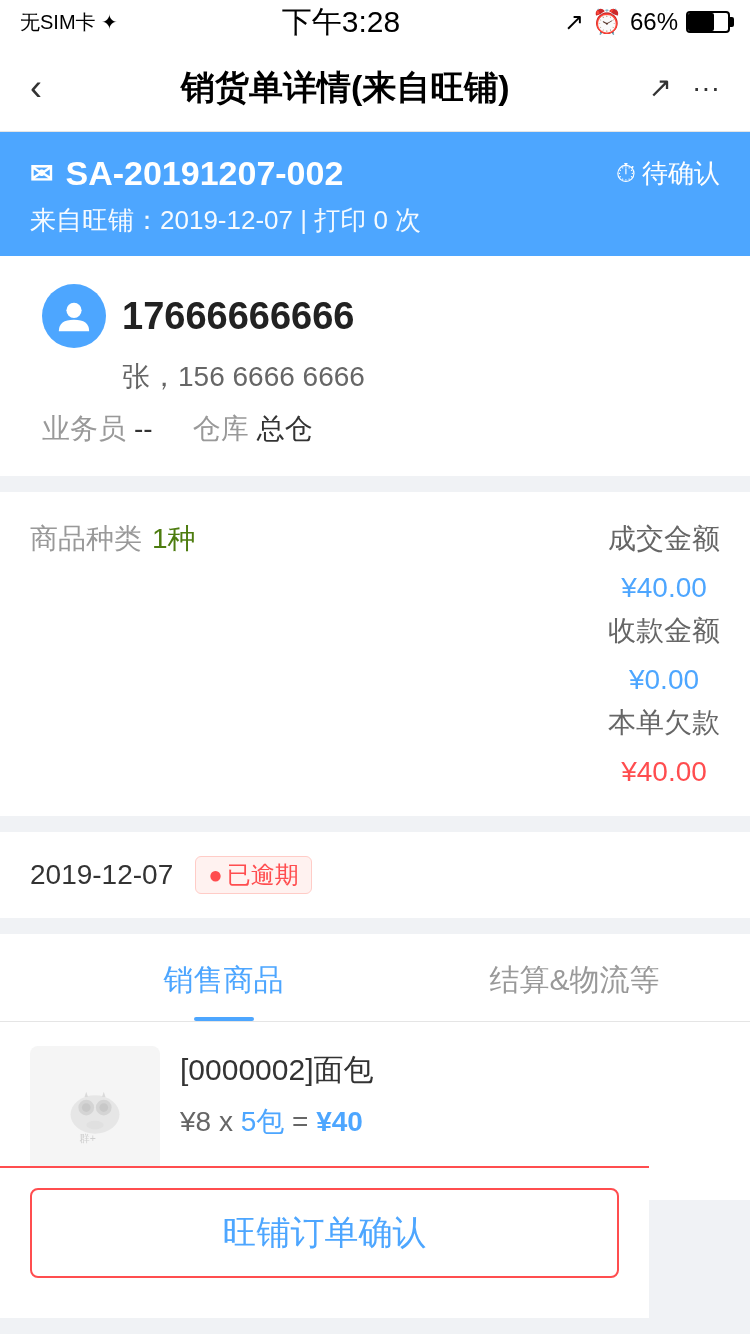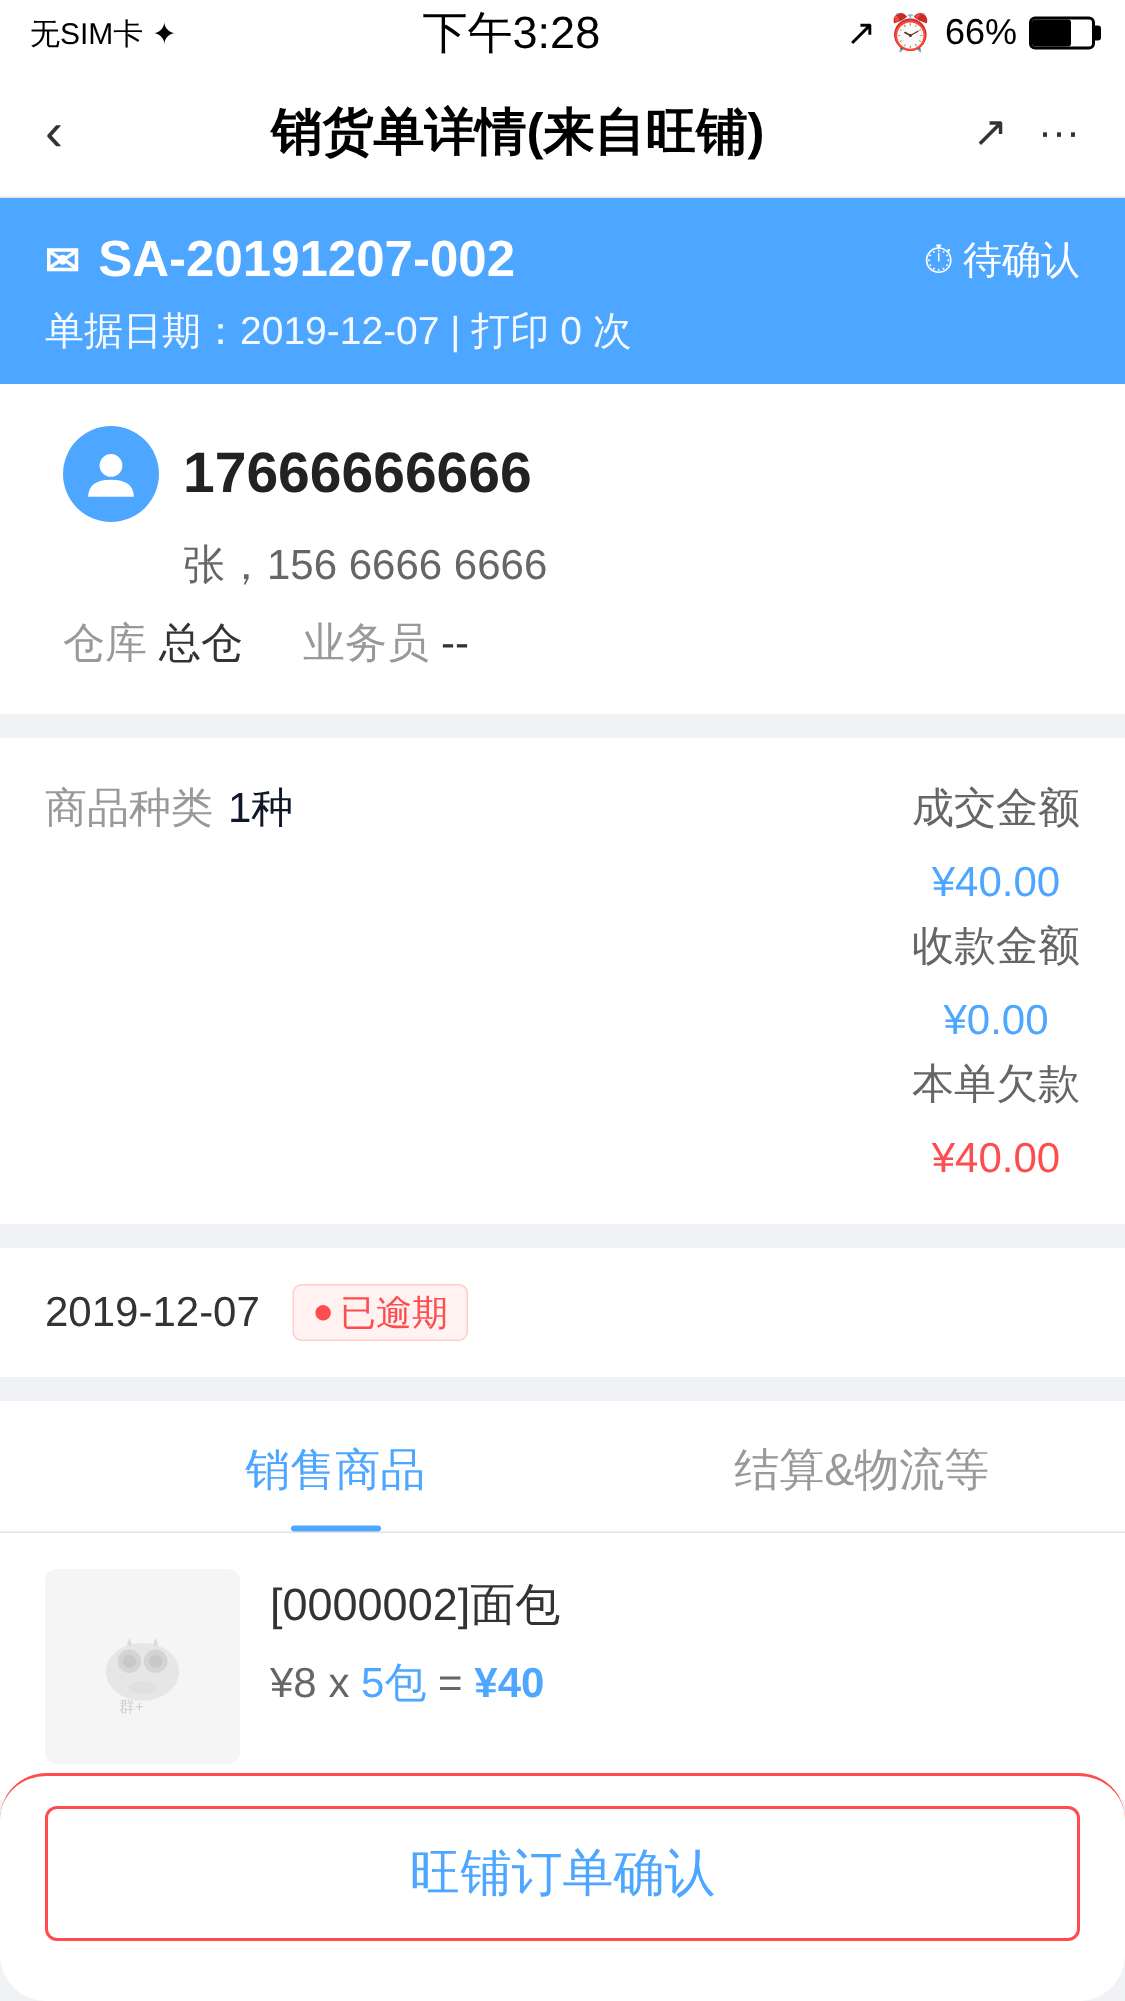--- a/index.html
+++ b/index.html
@@ -159,21 +159,21 @@
       gap: 0;
     }
     .summary-item-row {
       display: flex;
       align-items: center;
       gap: 10px;
       font-size: 28px;
       color: #666;
     }
     .summary-item-row .label { color: #999; }
-    .summary-item-row .value { color: #0f172a; font-weight: 500; }
+    .summary-item-row .value { color: #4d7c0f; font-weight: 500; }
     .summary-right {
       display: flex;
       flex-direction: column;
       align-items: flex-end;
       gap: 8px;
     }
     .amount-row {
       display: flex;
       align-items: center;
       gap: 14px;
@@ -285,27 +285,26 @@
 
     
     .bottom-spacer {
       height: 200px;
       background: #f0f2f5;
     }
 
     
     .bottom-bar {
       position: fixed;
-      bottom: 0;
+      bottom: 16px;
       left: 0;
-      width: 750px;
+      width: 649px;
       background: #fff;
       padding: 20px 30px 40px 30px;
       border-top: 2px solid #ff4d4f;
-      border-radius: 31px;
     }
     .confirm-btn {
       width: 100%;
       height: 90px;
       border: 2px solid #ff4d4f;
       background: #fff;
       color: #4da6ff;
       font-size: 34px;
       font-weight: 500;
       border-radius: 8px;
@@ -349,43 +348,43 @@
     <div class="order-id">
       <span style="font-size:28px;">✉</span>
       <span>SA-20191207-002</span>
     </div>
     <div class="order-status">
       <span>⏱</span>
       <span>待确认</span>
     </div>
   </div>
   <div class="order-date">
-    <span>单据日期：</span><span>2019-12-07</span><span> | 打印 0 次</span>
+    <span>来自旺铺：</span><span>2019-12-07</span><span> | 打印 0 次</span>
   </div>
 </div>
 
 <div class="customer-section card">
   <div class="customer-name-row">
     <div class="avatar-circle">
       <svg viewBox="0 0 40 40">
         <circle cx="20" cy="14" r="8"></circle>
         <path d="M4 36 Q4 24 20 24 Q36 24 36 36 Z"></path>
       </svg>
     </div>
     <span class="customer-phone">17666666666</span>
   </div>
   <div class="customer-sub">张，156 6666 6666</div>
   <div class="customer-meta">
     <div class="meta-item">
+      <span class="meta-label">业务员</span>
+      <span class="meta-value">--</span>
+    </div>
+    <div class="meta-item">
       <span class="meta-label">仓库</span>
       <span class="meta-value">总仓</span>
-    </div>
-    <div class="meta-item">
-      <span class="meta-label">业务员</span>
-      <span class="meta-value">--</span>
     </div>
   </div>
 </div>
 
 <div class="summary-section card">
   <div class="summary-left">
     <div class="summary-item-row">
       <span class="label">商品种类</span>
       <span class="value">1种</span>
     </div>

